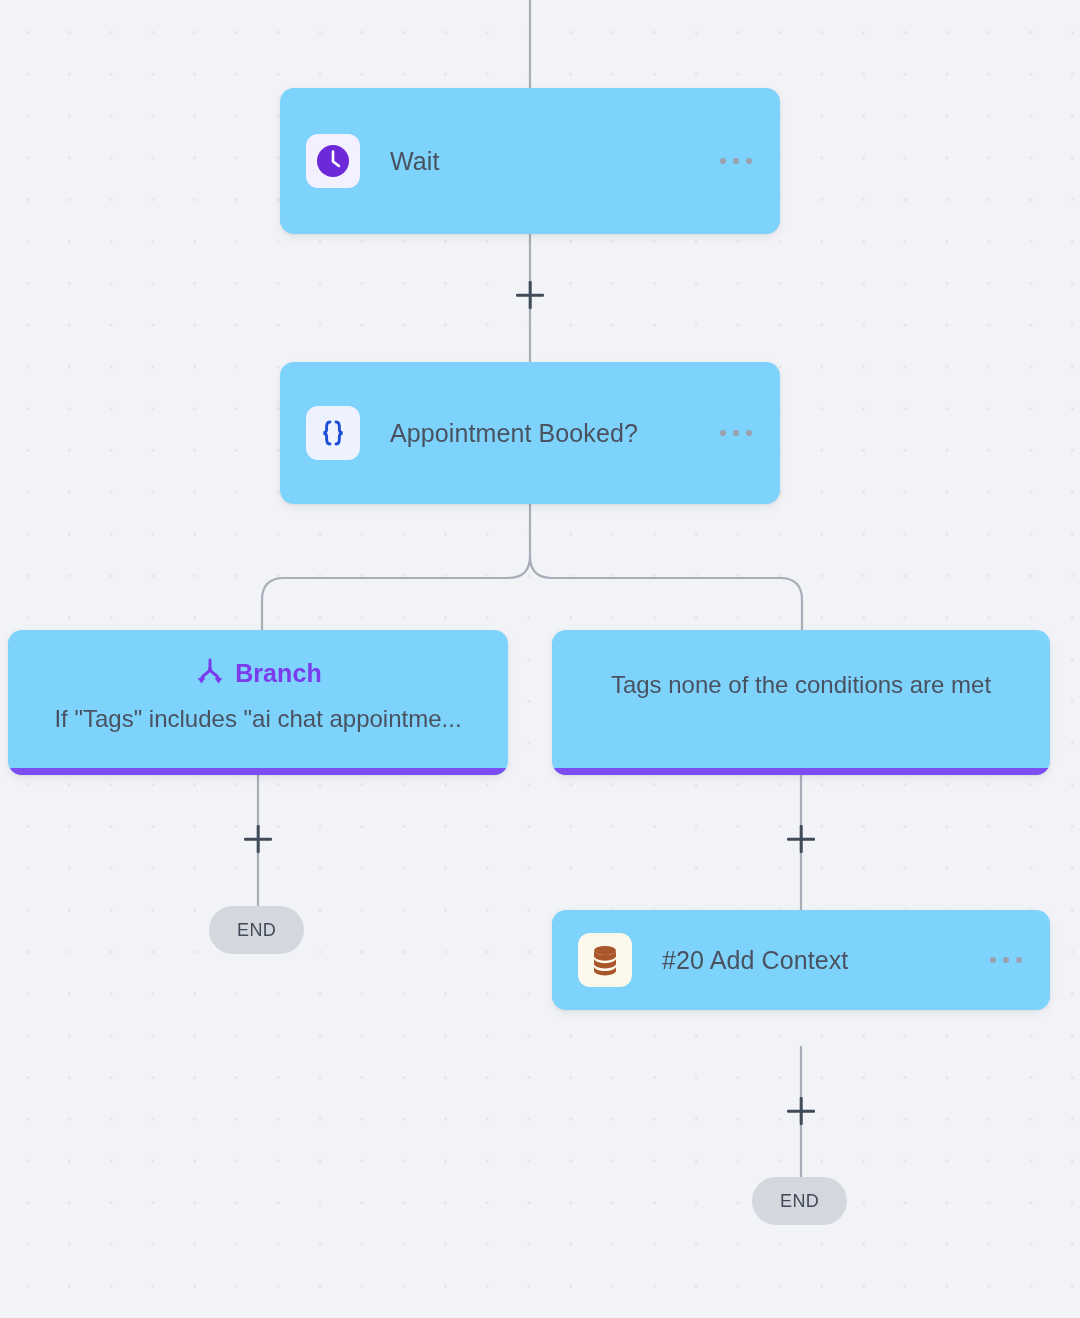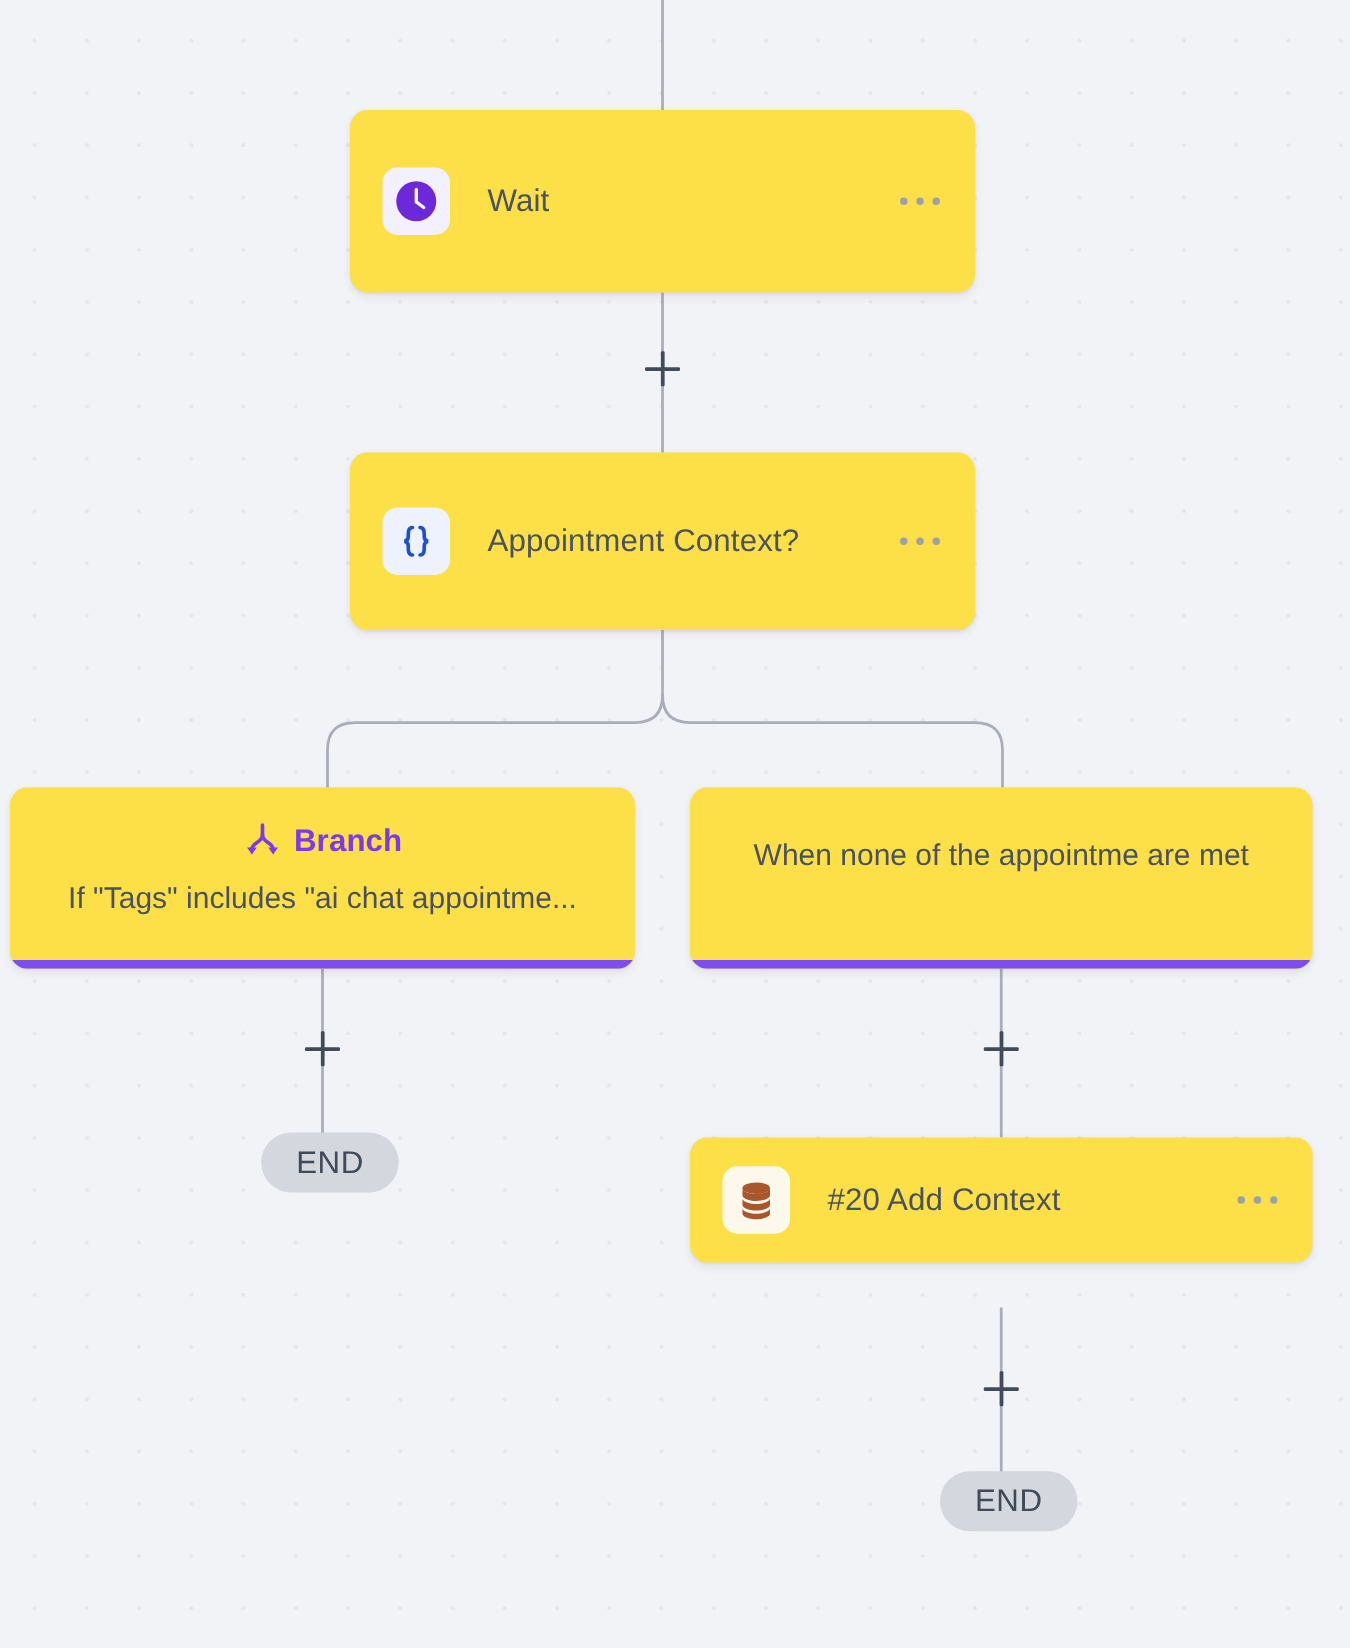--- a/index.html
+++ b/index.html
@@ -33,21 +33,21 @@
     position: absolute;
     inset: 0;
     width: 1080px;
     height: 1318px;
     pointer-events: none;
   }
 
   
   .node {
     position: absolute;
-    background: #fde047;
+    background: #7dd3fc;
     border-radius: 14px;
     box-shadow: 0 1px 2px rgba(22,28,45,.06),
                 0 3px 8px rgba(22,28,45,.07);
   }
 
   .action-node {
     display: flex;
     align-items: center;
     padding: 0 26px 0 26px;
   }
@@ -131,21 +131,21 @@
   }
 
   
   .end-pill {
     position: absolute;
     height: 48px;
     padding: 0 28px;
     border-radius: 24px;
     background: #d4d7dd;
     color: #404a59;
-    font-size: 25px;
+    font-size: 18px;
     display: flex;
     align-items: center;
     justify-content: flex-end;
     letter-spacing: .4px;
   }
 
   
   .plus-btn {
     position: absolute;
     width: 34px;
@@ -213,21 +213,21 @@
 
 <div class="node action-node" style="left:280px; top:362px; width:500px; height:142px;">
   <div class="icon-tile" style="background:#eef2fe;">
     <svg width="40" height="40" viewBox="0 0 40 40">
       <path d="M17 9 C 13.2 9 13.6 13.6 13.6 16.4 C 13.6 18.6 12.4 19.6 10.6 20
                C 12.4 20.4 13.6 21.4 13.6 23.6 C 13.6 26.4 13.2 31 17 31" stroke="#1d4ed8" stroke-width="2.9" stroke-linecap="round" fill="none"></path>
       <path d="M23 9 C 26.8 9 26.4 13.6 26.4 16.4 C 26.4 18.6 27.6 19.6 29.4 20
                C 27.6 20.4 26.4 21.4 26.4 23.6 C 26.4 26.4 26.8 31 23 31" stroke="#1d4ed8" stroke-width="2.9" stroke-linecap="round" fill="none"></path>
     </svg>
   </div>
-  <div class="node-title">Appointment Context?</div>
+  <div class="node-title">Appointment Booked?</div>
   <div class="dots-menu">
     <i></i>
       <i></i>
       <i></i>
   </div>
 </div>
 
 <div class="node branch-node" style="left:8px; top:630px; width:500px; height:145px;">
   <div class="branch-head">
     <svg width="32" height="32" viewBox="0 0 32 32">
@@ -237,21 +237,21 @@
       <path d="M3.6 21 L 7.5 26.6 L 11.4 21 Z" fill="#7c3aed"></path>
       <path d="M20.6 21 L 24.5 26.6 L 28.4 21 Z" fill="#7c3aed"></path>
     </svg>
     <span class="branch-label">Branch</span>
   </div>
   <div class="branch-desc">If "Tags" includes "ai chat appointme...</div>
   <div class="branch-accent"></div>
 </div>
 
 <div class="node branch-node" style="left:552px; top:630px; width:498px; height:145px;">
-  <div class="branch-desc">When none of the appointme are met</div>
+  <div class="branch-desc">Tags none of the conditions are met</div>
   <div class="branch-accent"></div>
 </div>
 
 <div class="node action-node" style="left:552px; top:910px; width:498px; height:100px;">
   <div class="icon-tile" style="background:#fdf8ec;">
     <svg width="38" height="38" viewBox="0 0 38 38">
       <g fill="#a9562a">
         <ellipse cx="19" cy="9.5" rx="11" ry="4.6"></ellipse>
         <path d="M8 9.5 v5.6 c0 2.5 4.9 4.6 11 4.6 s11 -2.1 11 -4.6 V 9.5
                  c0 2.5 -4.9 4.6 -11 4.6 S 8 12 8 9.5 z"></path>

